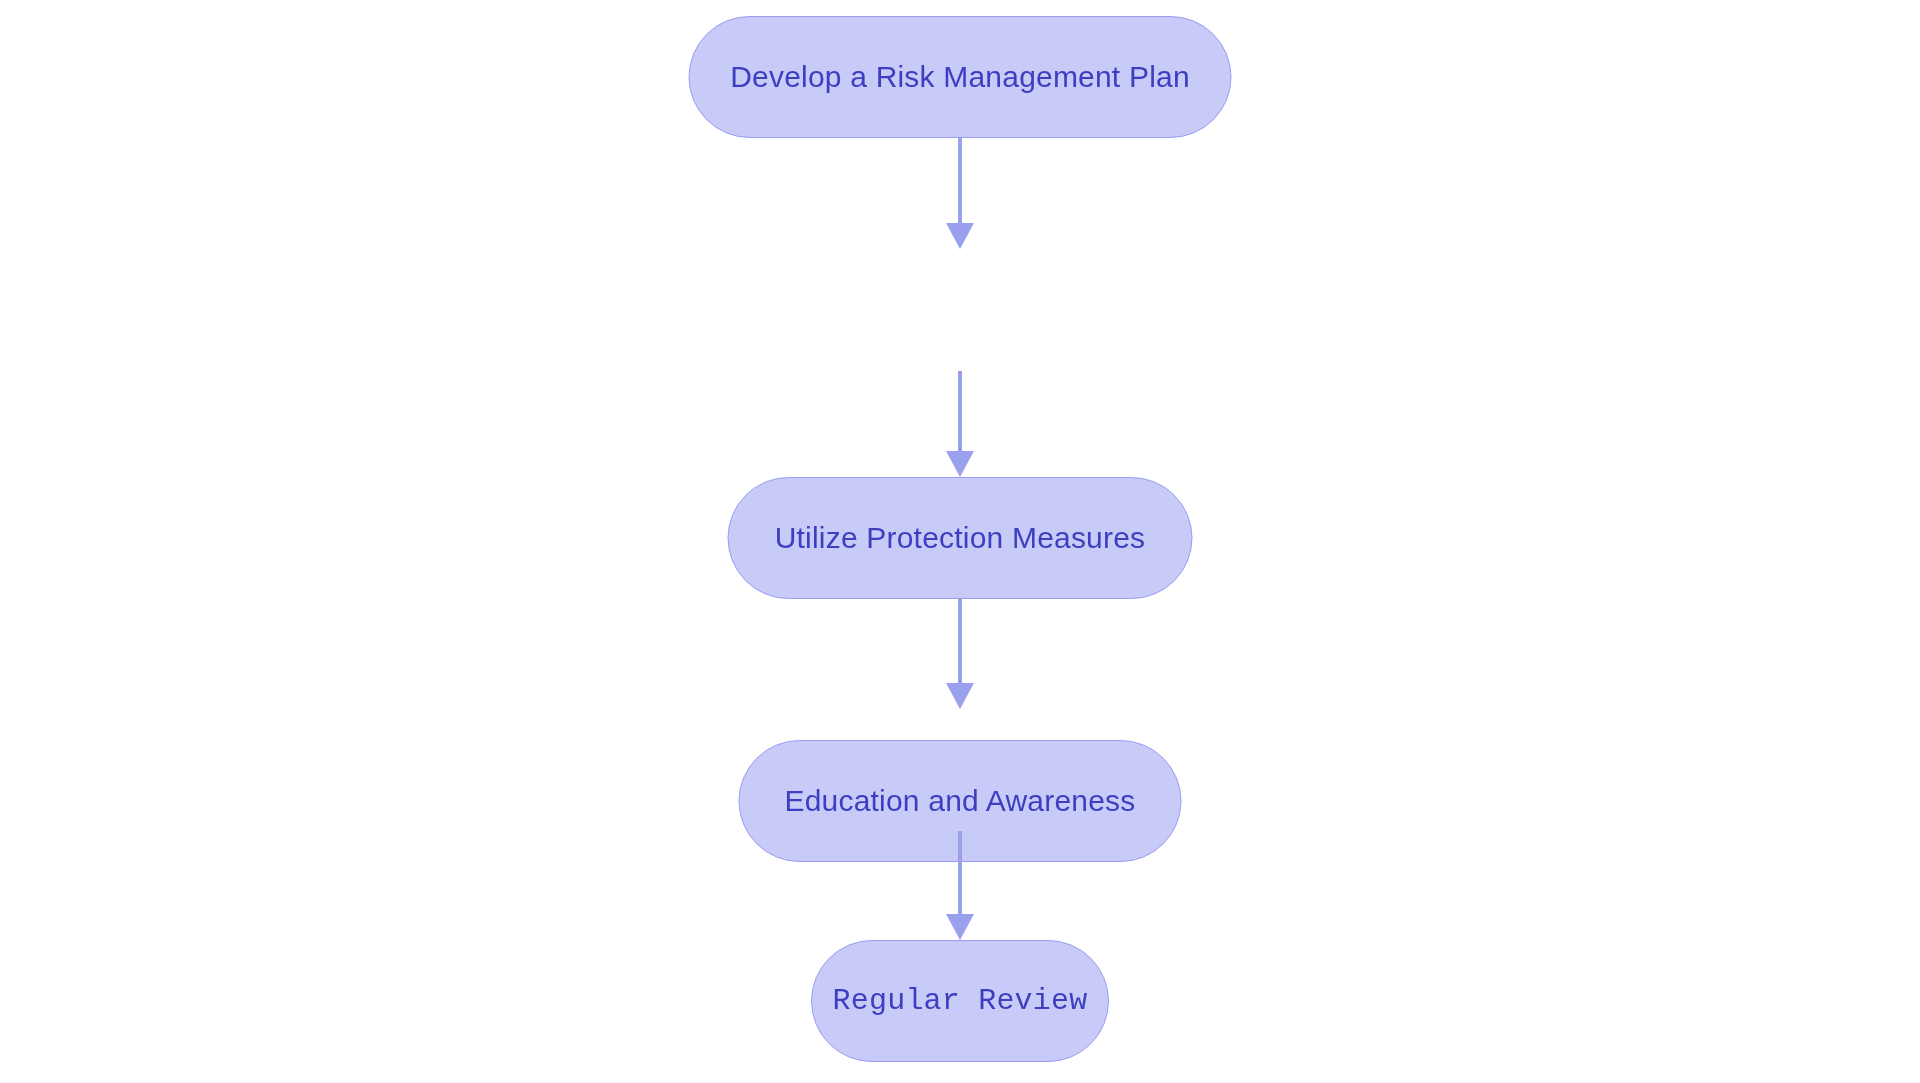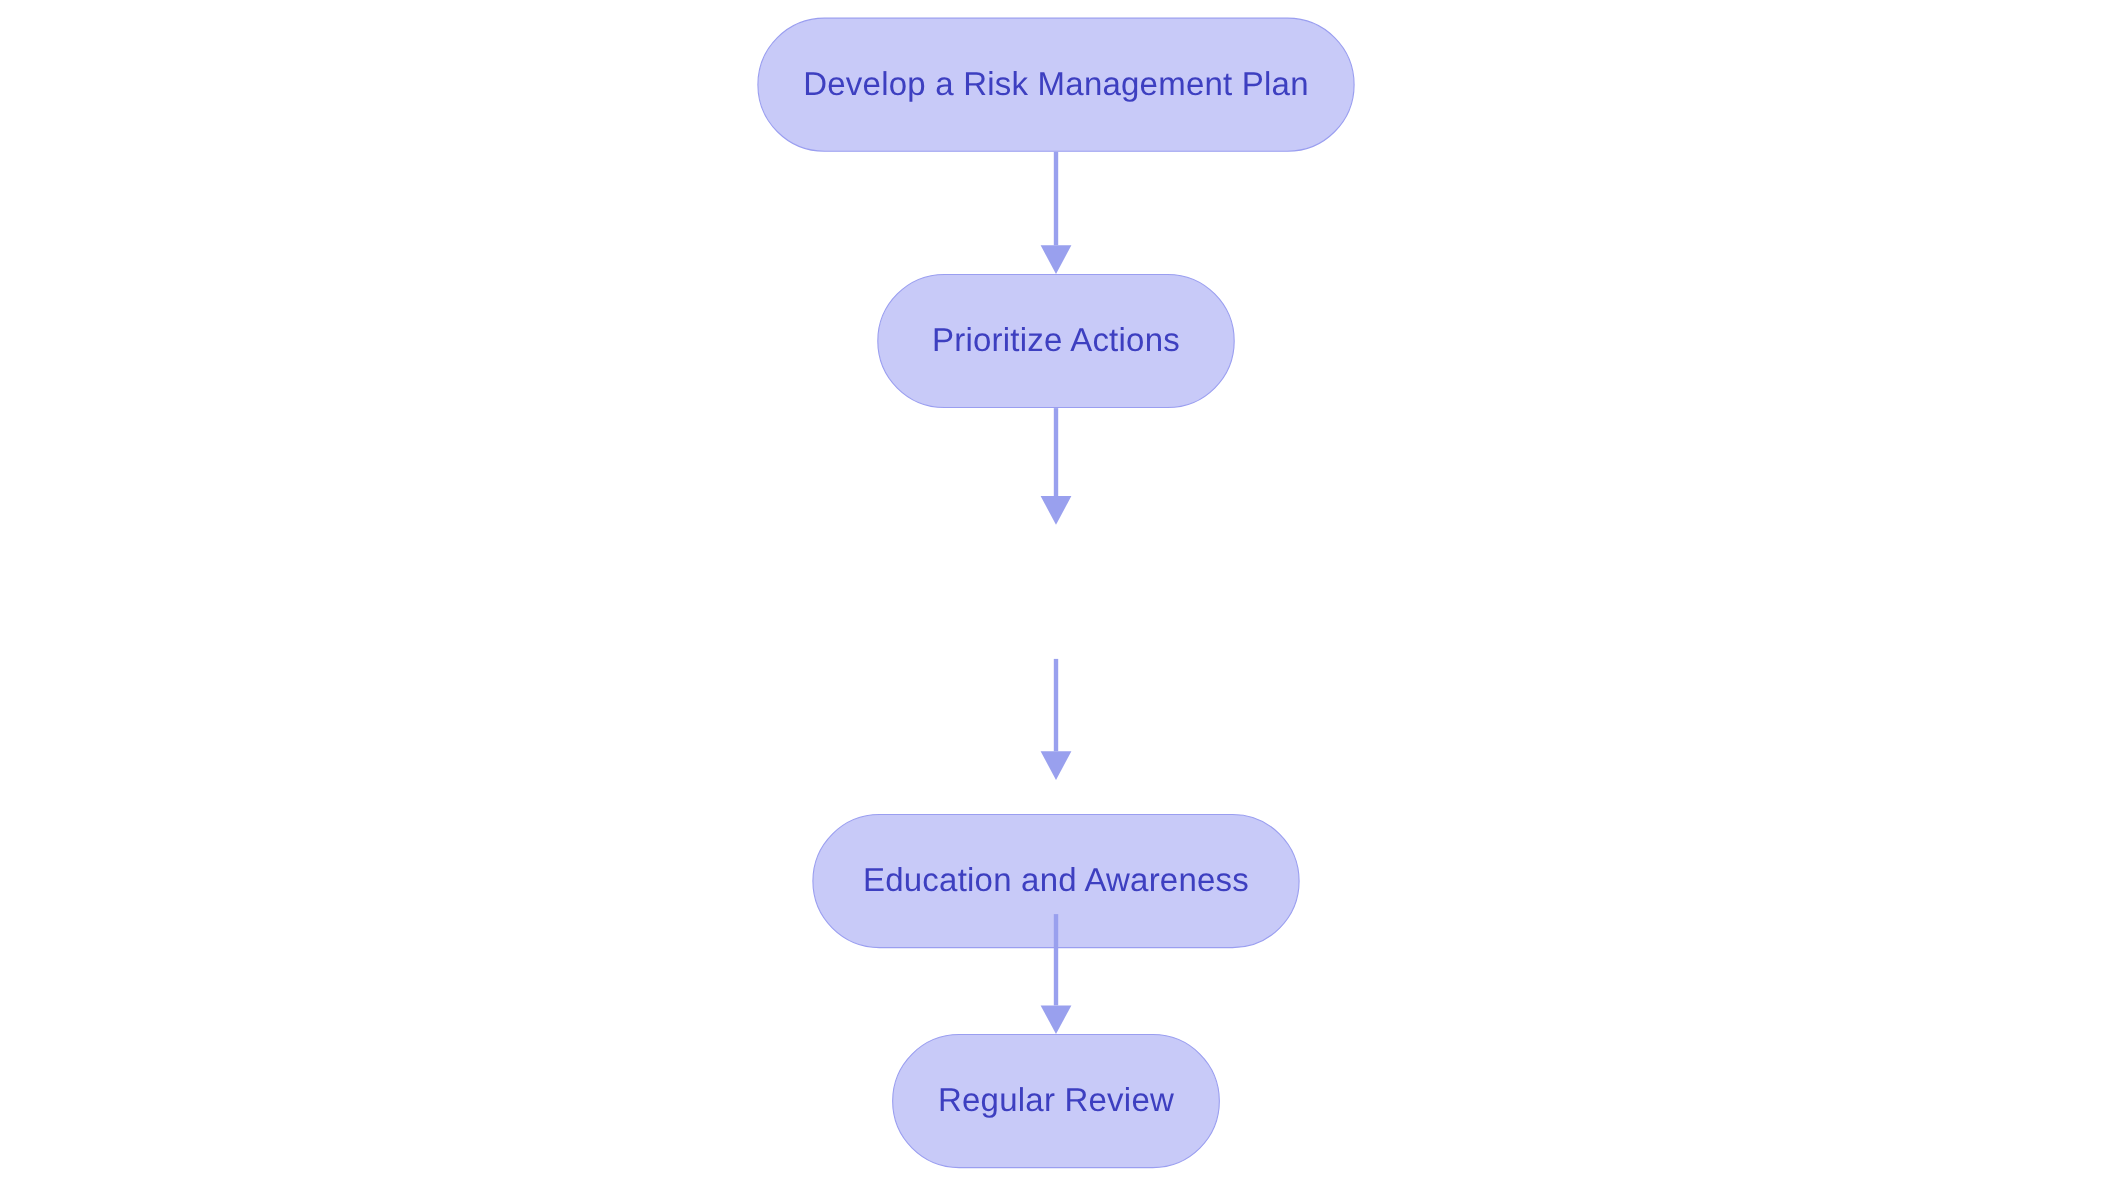--- a/index.html
+++ b/index.html
@@ -32,21 +32,21 @@
     font-weight: 400;
     letter-spacing: 0.2px;
     color: var(--node-text, #3d3fc0);
     white-space: nowrap;
     text-align: left;
   }
   .node-0 { top: 16px;  width: 543px; }
   .node-1 { top: 249px; width: 325px; }
   .node-2 { top: 477px; width: 465px; }
   .node-3 { top: 740px; width: 443px; }
-  .node-4 { top: 940px; width: 298px; }
+  .node-4 { top: 940px; width: 298px; font-family: Liberation Mono, monospace; }
 
   .arrow {
     position: absolute;
     left: 50%;
     transform: translateX(-50%);
     width: 28px;
     display: flex;
     flex-direction: column;
     align-items: center;
   }
@@ -74,29 +74,29 @@
 
   <div class="node node-0">
     <span class="node-label">Develop a Risk Management Plan</span>
   </div>
 
   <div class="arrow arrow-0">
     <div class="arrow-line"></div>
     <div class="arrow-head"></div>
   </div>
 
-  <div class="node node-1">
-    <span class="node-label">Prioritize Actions</span>
-  </div>
 
   <div class="arrow arrow-1">
     <div class="arrow-line"></div>
     <div class="arrow-head"></div>
   </div>
 
+  <div class="node node-2">
+    <span class="node-label">Utilize Protection Measures</span>
+  </div>
 
   <div class="arrow arrow-2">
     <div class="arrow-line"></div>
     <div class="arrow-head"></div>
   </div>
 
   <div class="node node-3">
     <span class="node-label">Education and Awareness</span>
   </div>
 

